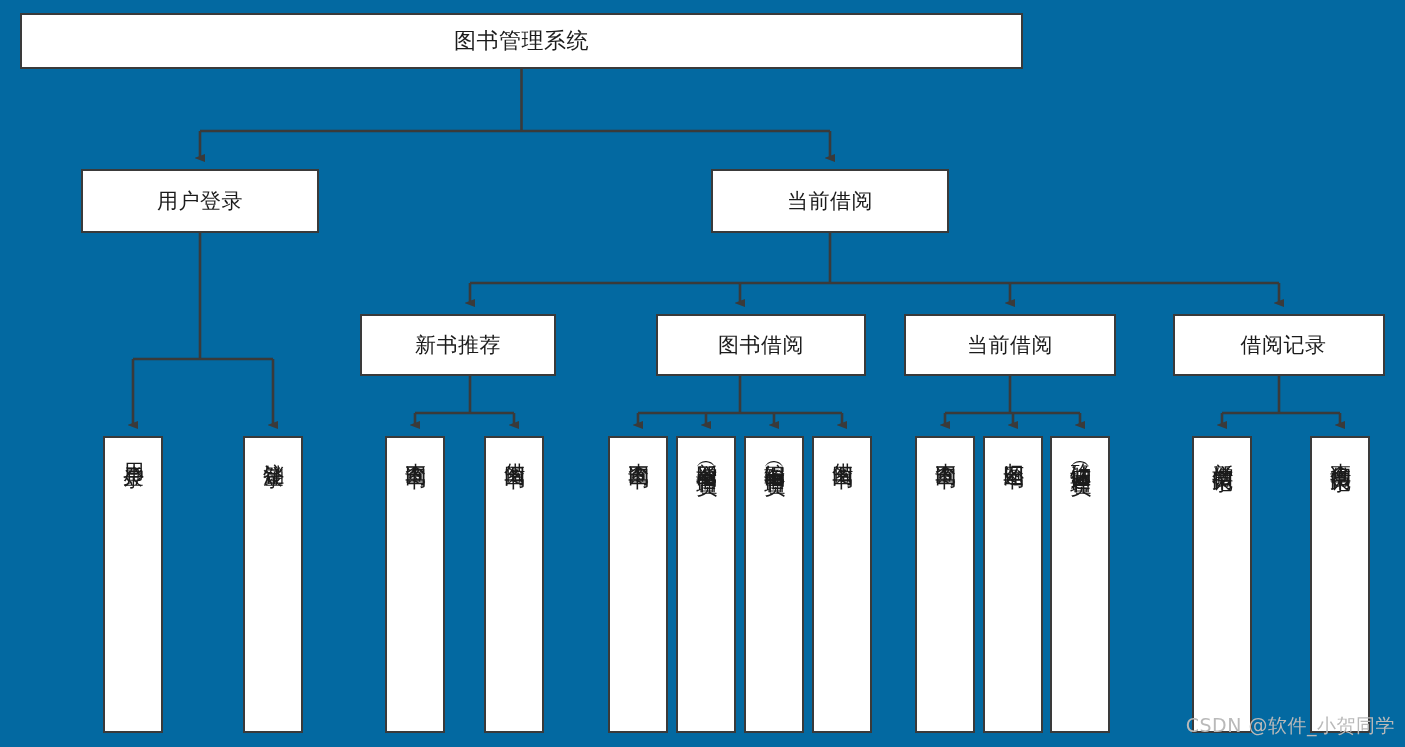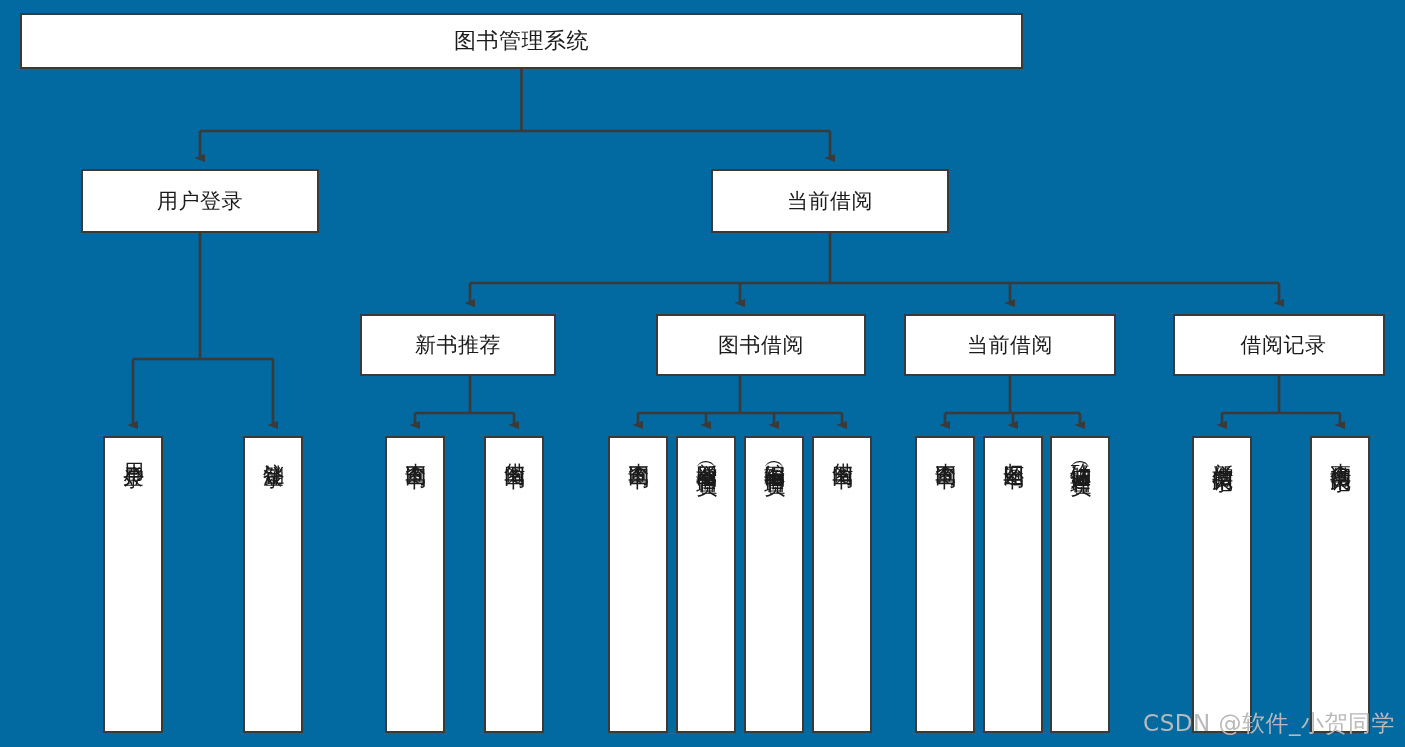--- a/index.html
+++ b/index.html
@@ -58,21 +58,21 @@
     white-space: pre;
     font-size: 21px;
     line-height: 1.12;
     letter-spacing: 2px;
   }
   #watermark {
     position: absolute;
     right: 10px;
     bottom: 8px;
     color: #b9b9b9;
-    font-size: 23px;
+    font-size: 19px;
     letter-spacing: 0.5px;
     z-index: 6;
     white-space: nowrap;
     font-family: "DejaVu Sans", "Liberation Sans", sans-serif;
   }
 </style>
 </head>
 <body>
 
 <div id="diagram-root">

